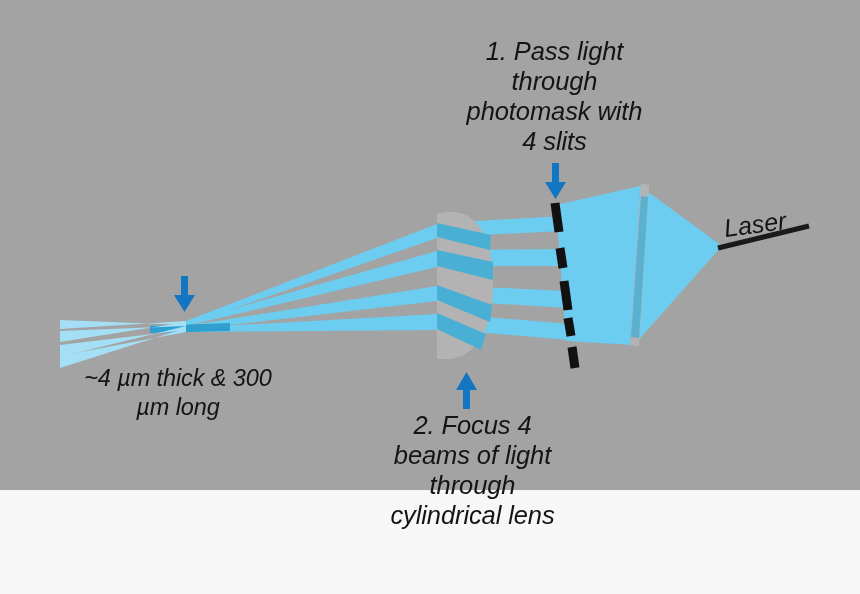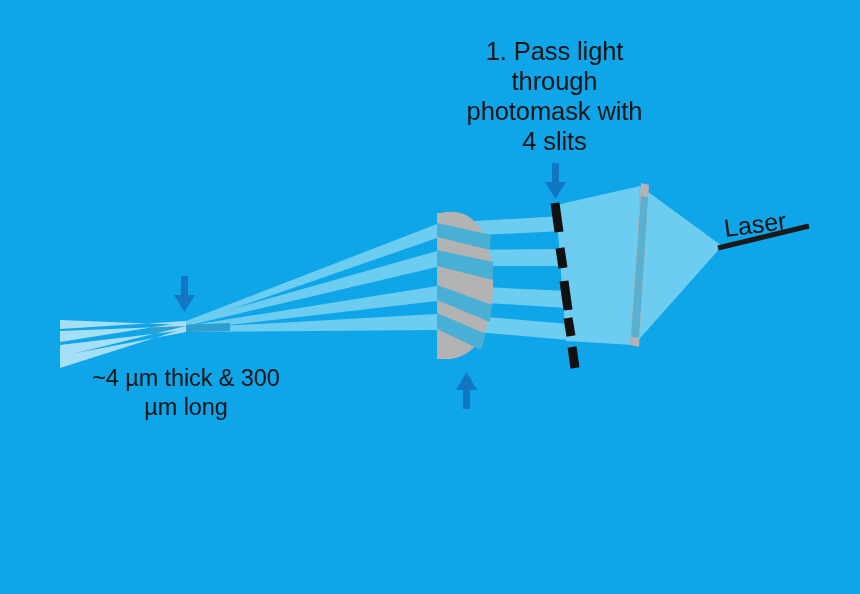--- a/index.html
+++ b/index.html
@@ -11,22 +11,23 @@
     width: 860px;
     height: 594px;
     background: #f7f7f7;
     font-family: "Liberation Sans", sans-serif;
     overflow: hidden;
     position: relative;
   }
   #diagram-root {
     position: relative;
     width: 860px;
-    height: 594px;
-    background: #0ea5e9;
+    height: 490px;
+    background: #a3a3a3;
+    font-style: italic;
   }
   svg.optics {
     position: absolute;
     left: 0;
     top: 0;
     width: 860px;
     height: 594px;
     display: block;
   }
   .caption {
@@ -54,21 +55,20 @@
     top: 410px;
     width: 175px;
   }
   #sheet-dims-caption {
     left: 80px;
     top: 364px;
     width: 196px;
     text-align: center;
     font-size: 23.5px;
     line-height: 29px;
-    margin-left: 8px;
   }
   #laser-label {
     position: absolute;
     left: 726px;
     top: 214px;
     font-size: 25px;
     color: #141414;
     transform: rotate(-7.5deg);
     transform-origin: left bottom;
     white-space: nowrap;
@@ -176,18 +176,19 @@
         <rect x="181" y="276" width="7" height="21" fill="#1376c3"></rect>
         <polygon points="174,295 195,295 184.5,312" fill="#1376c3"></polygon>
       </g>
     </g>
 
   </svg>
 
   <div class="caption" id="step1-caption">1. Pass light through photomask with 4 slits</div>
 
 
+  <div class="caption" id="step2-caption">2. Focus 4 beams of light through cylindrical lens</div>
 
   <div class="caption" id="sheet-dims-caption">~4 µm thick &amp; 300 µm long</div>
 
   <div id="laser-label">Laser</div>
 
 </div>
 
 </body></html>

